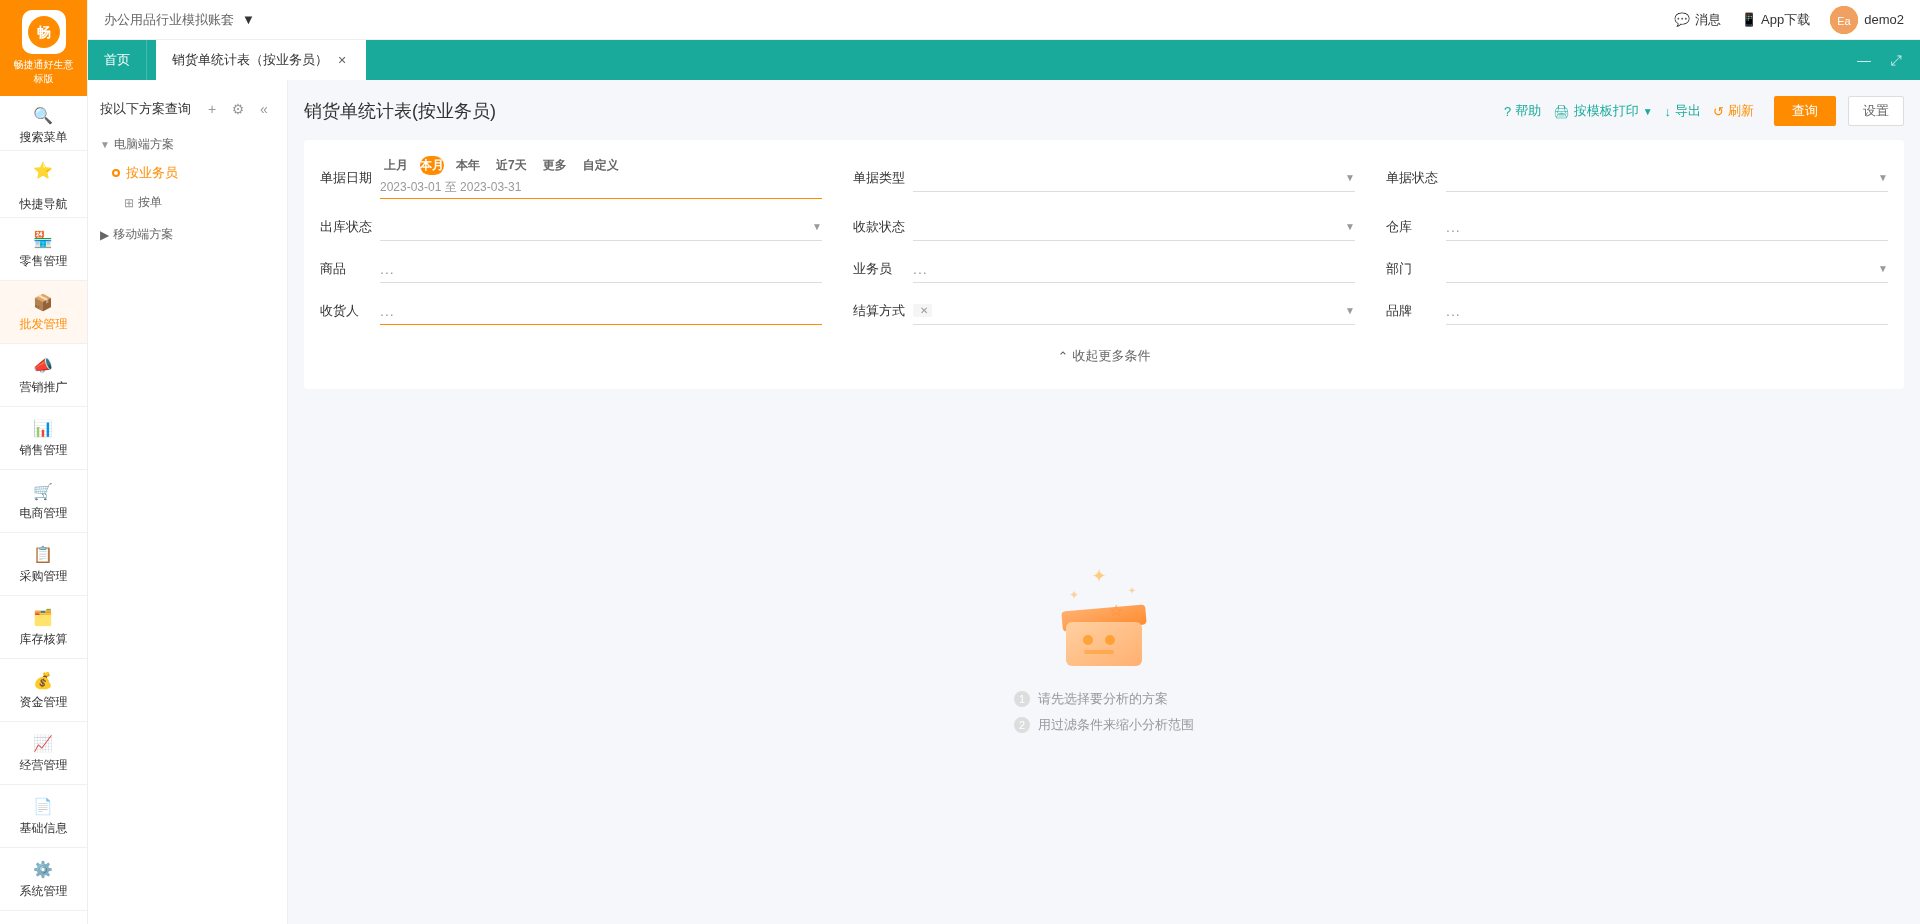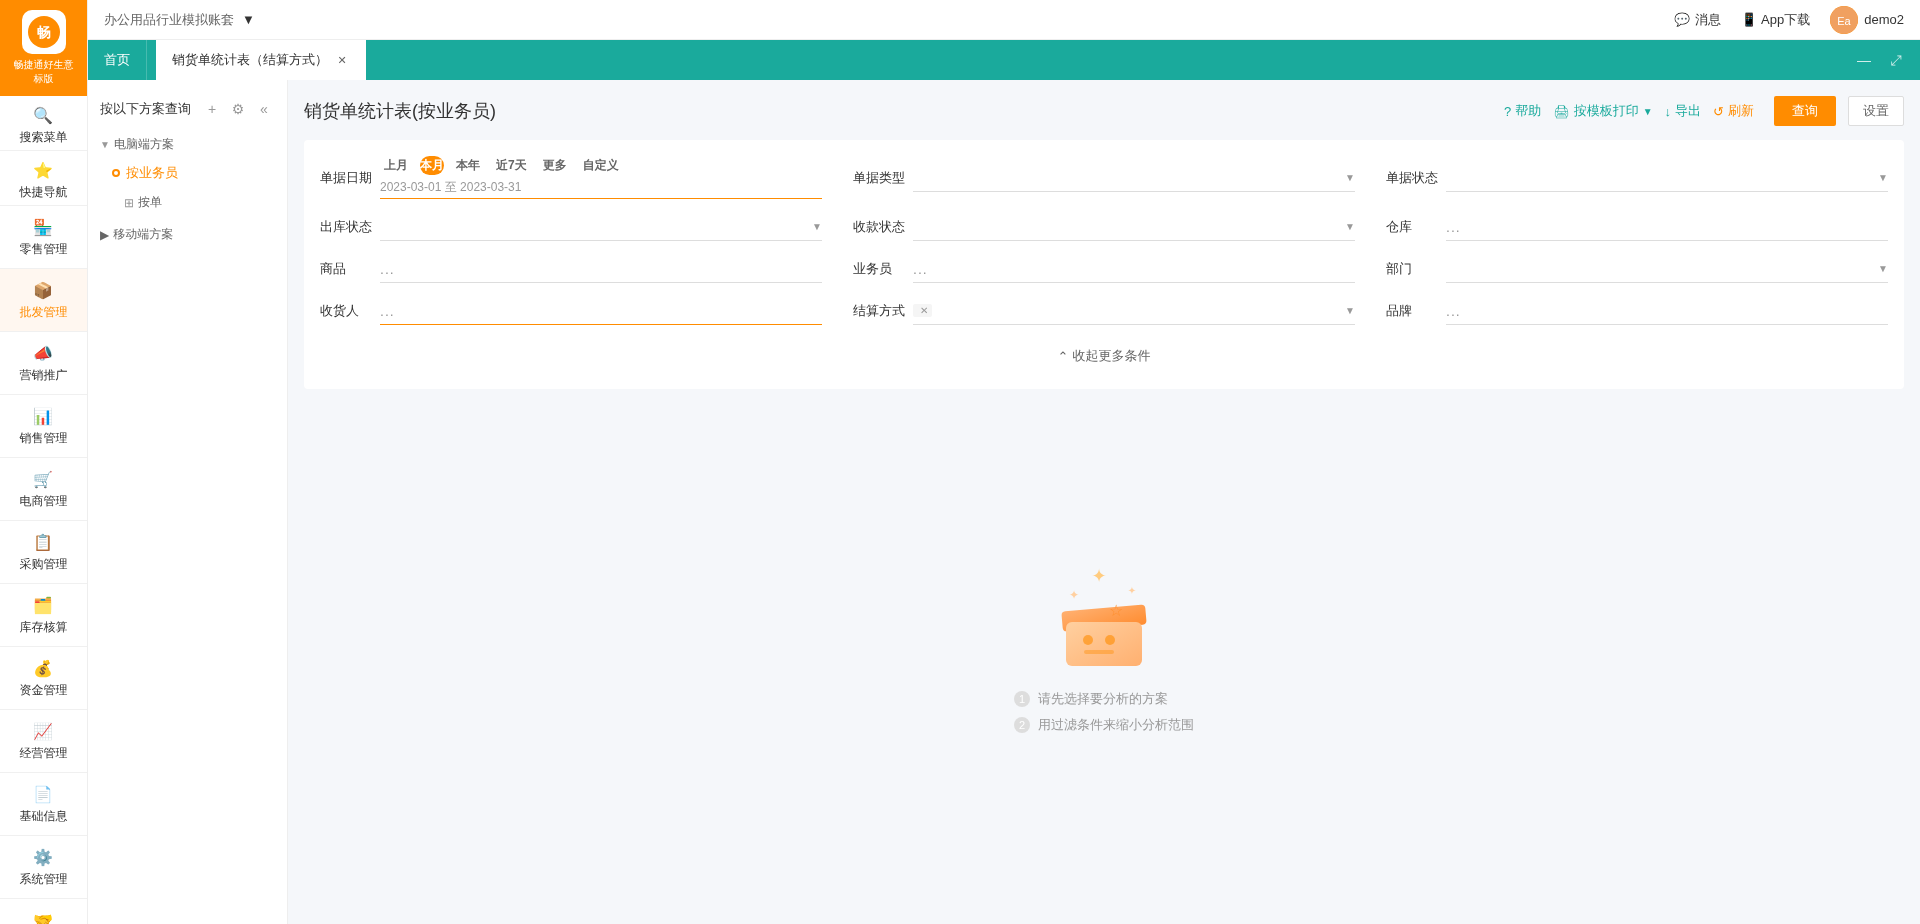--- a/index.html
+++ b/index.html
@@ -6,21 +6,21 @@
     body { font-family: "Microsoft YaHei", "PingFang SC", sans-serif; font-size: 13px; background: #f5f5f5; display: flex; height: 924px; overflow: hidden; }
 
     
     .sidebar { width: 88px; background: #fff; display: flex; flex-direction: column; align-items: center; border-right: 1px solid #eee; flex-shrink: 0; }
     .sidebar-logo { width: 100%; background: #ff8c00; padding: 10px 6px; display: flex; flex-direction: column; align-items: center; cursor: pointer; }
     .sidebar-logo-icon { width: 44px; height: 44px; border-radius: 10px; background: #fff; display: flex; align-items: center; justify-content: center; }
     .sidebar-logo-icon svg { width: 36px; height: 36px; }
     .sidebar-logo-text { color: #fff; font-size: 11px; margin-top: 4px; text-align: center; line-height: 1.3; }
     .sidebar-search { width: 100%; padding: 8px 0; border-bottom: 1px solid #f0f0f0; display: flex; flex-direction: column; align-items: center; cursor: pointer; }
     .sidebar-nav { width: 100%; padding: 4px 0; border-bottom: 1px solid #f0f0f0; display: flex; flex-direction: column; align-items: center; cursor: pointer; }
-    .sidebar-nav-label { font-size: 12px; color: #333; margin-top: 3px; }
+    .sidebar-nav-label { font-size: 12px; color: #333; margin-top: 15px; }
     .sidebar-item { width: 100%; padding: 10px 0; display: flex; flex-direction: column; align-items: center; cursor: pointer; border-bottom: 1px solid #f0f0f0; }
     .sidebar-item.active { background: #fff7f0; }
     .sidebar-item-label { font-size: 12px; color: #333; margin-top: 3px; }
     .sidebar-item-label.active { color: #ff8c00; }
     .sidebar-icon { width: 22px; height: 22px; display: flex; align-items: center; justify-content: center; color: #666; font-size: 16px; }
     .sidebar-icon.active { color: #ff8c00; }
 
     
     .main { flex: 1; display: flex; flex-direction: column; overflow: hidden; }
 
@@ -216,21 +216,21 @@
         <span class="topbar-username">demo2</span>
       </div>
     </div>
   </div>
 
   <div class="tabbar">
     <div class="tab home">
       <span>首页</span>
     </div>
     <div class="tab active">
-      <span>销货单统计表（结算方式）</span>
+      <span>销货单统计表（按业务员）</span>
       <span class="tab-close">✕</span>
     </div>
     <div class="tabbar-spacer"></div>
     <div class="tabbar-actions">
       <div class="tabbar-action-btn">—</div>
       <div class="tabbar-action-btn">⤢</div>
     </div>
   </div>
 
   <div class="page-content">

